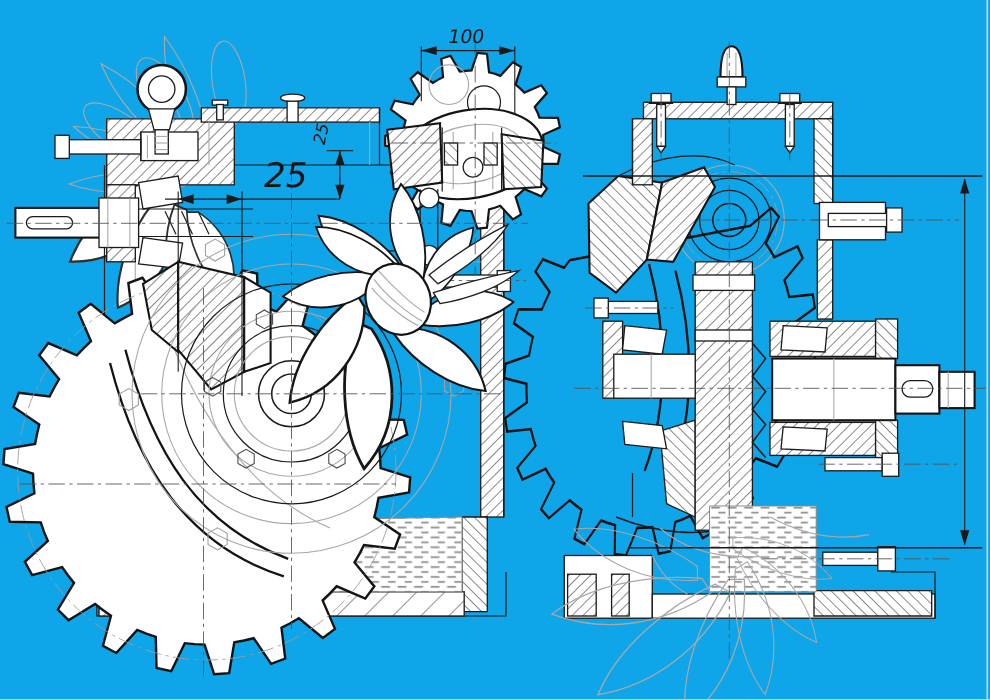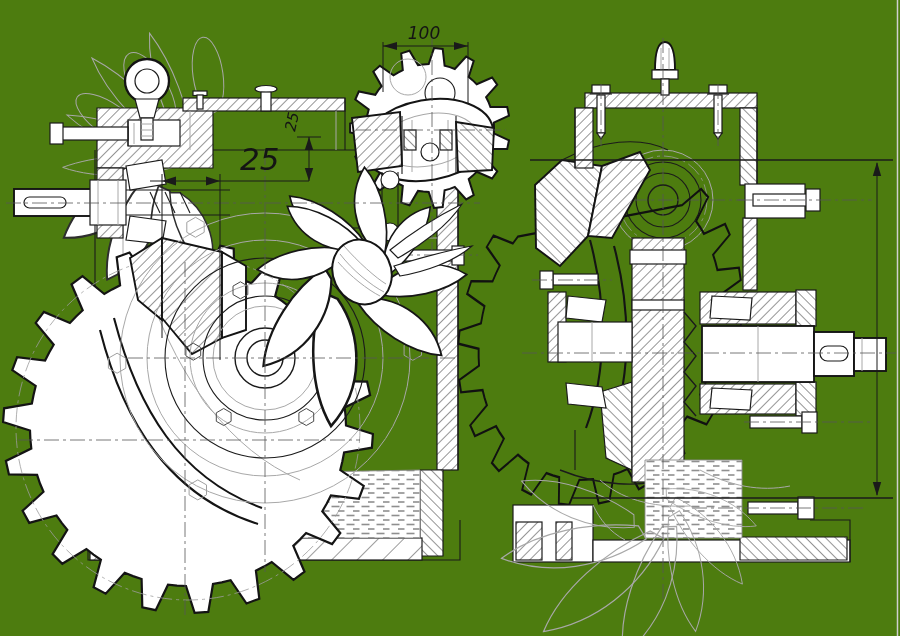--- a/index.html
+++ b/index.html
@@ -1,16 +1,16 @@
 <!DOCTYPE html>
 <html><head>
 <meta charset="utf-8">
 <style>
   html,body{margin:0;padding:0;background:#fff}
-  #stage{position:relative;width:900px;height:636px;background:#4d7c0f;overflow:hidden;
+  #stage{position:relative;width:900px;height:636px;background:#0ea5e9;overflow:hidden;
          font-family:"DejaVu Sans",sans-serif}
   svg{display:block}
   .s1{stroke:#1b1b1b;stroke-width:1.1;fill:none}
   .s13{stroke:#1b1b1b;stroke-width:1.4;fill:none}
   .s2{stroke:#141414;stroke-width:2.1;fill:none}
   .sw{stroke:#1b1b1b;stroke-width:1.2;fill:#fff}
   .sw2{stroke:#141414;stroke-width:1.9;fill:#fff}
   .lt{stroke:#a8a8a8;stroke-width:1;fill:none}
   .cl{stroke:#555;stroke-width:.8;fill:none;stroke-dasharray:15 4 3 4}
   .clg{stroke:#9c9c9c;stroke-width:.8;fill:none;stroke-dasharray:15 4 3 4}

